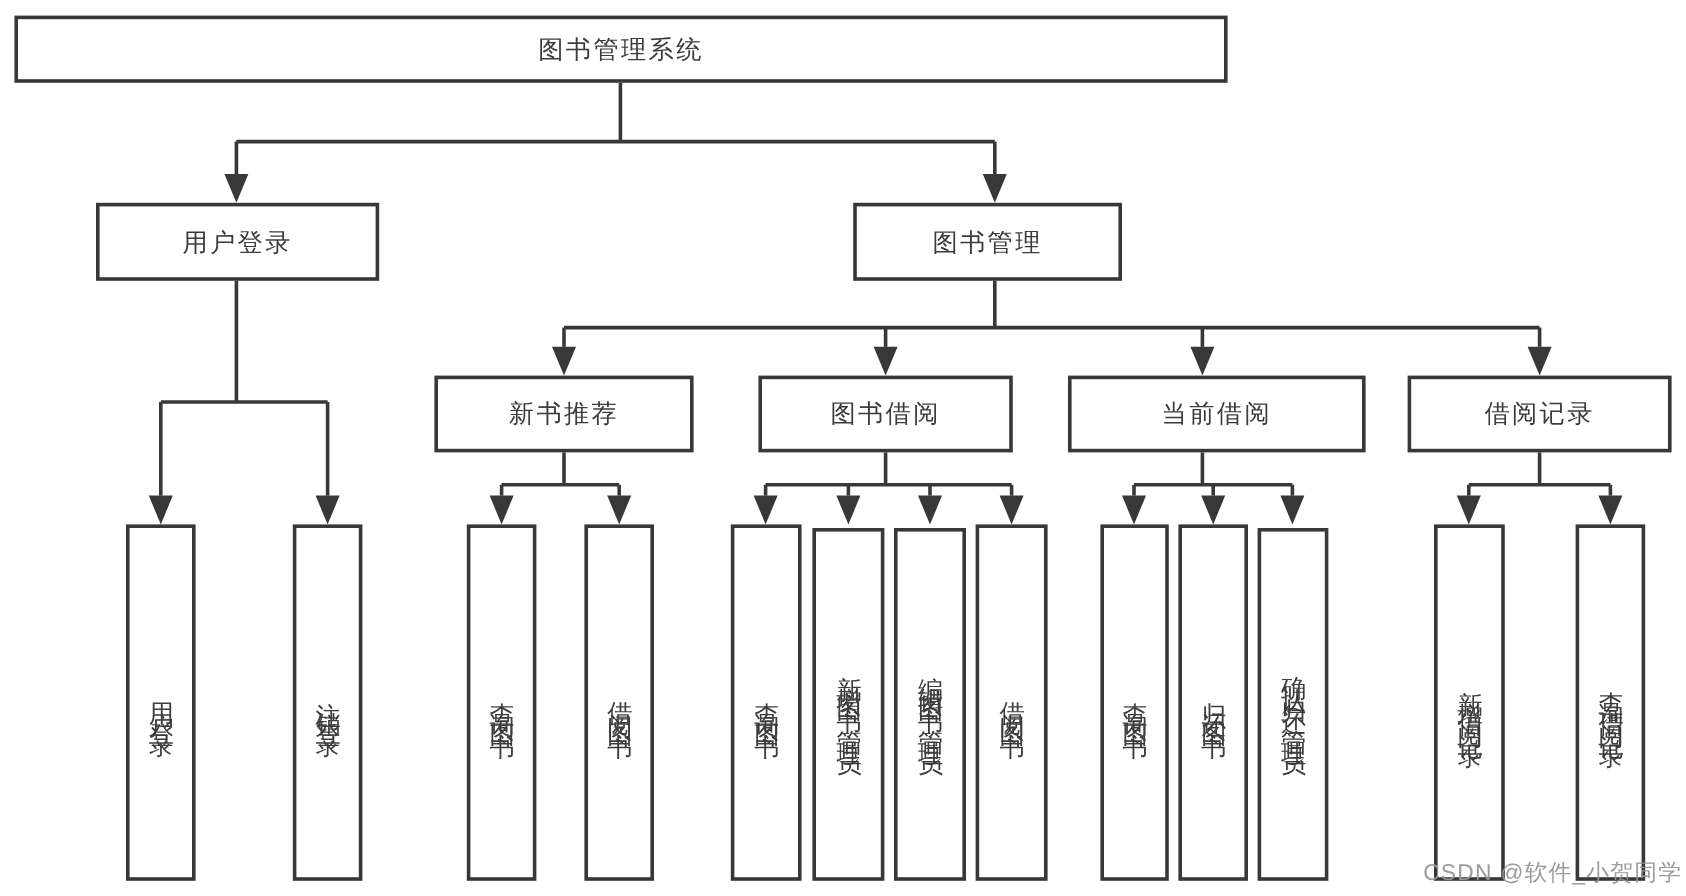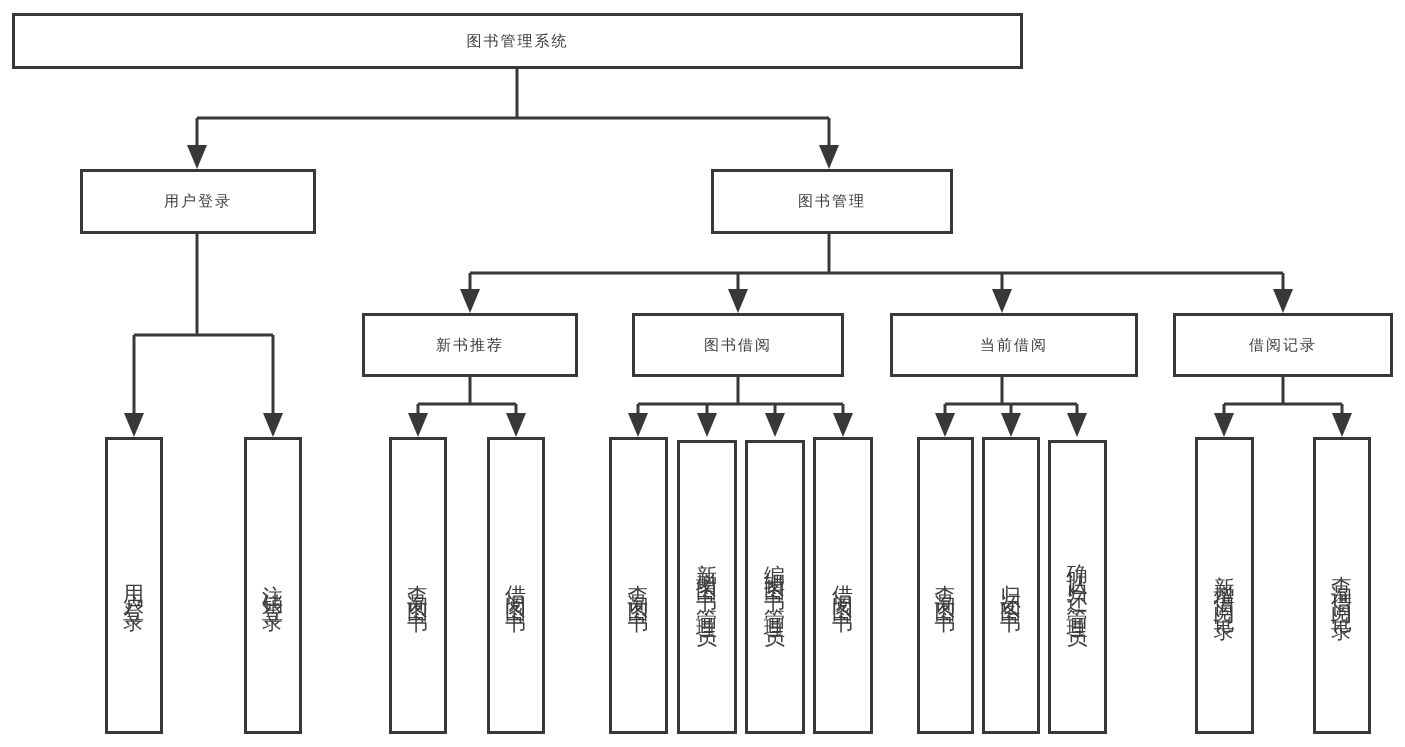--- a/index.html
+++ b/index.html
@@ -23,21 +23,21 @@
     height: 747px;
   }
   .node {
     position: absolute;
     box-sizing: border-box;
     background: #ffffff;
     border: 3px solid #383838;
     display: flex;
     align-items: center;
     justify-content: center;
-    font-size: 15px;
+    font-size: 21px;
     color: #3c3c3c;
     letter-spacing: 2px;
     white-space: nowrap;
   }
   .leaf {
     writing-mode: vertical-rl;
     text-orientation: mixed;
     letter-spacing: 9px;
     font-size: 21px;
     white-space: normal;
@@ -131,21 +131,21 @@
       <line x1="1224" y1="404" x2="1224" y2="413"></line>
       <polygon points="1214,413 1234,413 1224,437" stroke="none"></polygon>
       <line x1="1342" y1="404" x2="1342" y2="413"></line>
       <polygon points="1332,413 1352,413 1342,437" stroke="none"></polygon>
     </g>
   </svg>
 
   <div class="node" style="left:12px; top:13px; width:1011px; height:56px;">图书管理系统</div>
 
   <div class="node" style="left:80px; top:169px; width:236px; height:65px;">用户登录</div>
-  <div class="node" style="left:711px; top:169px; width:242px; height:65px;">图书管理</div>
+  <div class="node" style="left:711px; top:169px; width:224px; height:65px;">图书管理</div>
 
   <div class="node" style="left:632px; top:313px; width:212px; height:64px;">图书借阅</div>
   <div class="node" style="left:362px; top:313px; width:216px; height:64px;">新书推荐</div>
   <div class="node" style="left:890px; top:313px; width:248px; height:64px;">当前借阅</div>
   <div class="node" style="left:1173px; top:313px; width:220px; height:64px;">借阅记录</div>
 
   <div class="node leaf" style="left:105px; top:437px; width:58px; height:297px;">用户登录</div>
   <div class="node leaf" style="left:244px; top:437px; width:58px; height:297px;">注销登录</div>
 
   <div class="node leaf" style="left:389px; top:437px; width:58px; height:297px;">查询图书</div>
@@ -156,14 +156,15 @@
   <div class="node leaf" style="left:745px; top:440px; width:60px; height:294px;">编辑图书（管理员）</div>
   <div class="node leaf" style="left:813px; top:437px; width:60px; height:297px;">借阅图书</div>
 
   <div class="node leaf" style="left:917px; top:437px; width:57px; height:297px;">查询图书</div>
   <div class="node leaf" style="left:982px; top:437px; width:58px; height:297px;">归还图书</div>
   <div class="node leaf" style="left:1048px; top:440px; width:59px; height:294px;">确认归还（管理员）</div>
 
   <div class="node leaf" style="left:1195px; top:437px; width:59px; height:297px;">新增借阅记录</div>
   <div class="node leaf" style="left:1313px; top:437px; width:58px; height:297px;">查询借阅记录</div>
 
+  <div id="watermark">CSDN @软件_小贺同学</div>
 
 </div>
 
 </body></html>

